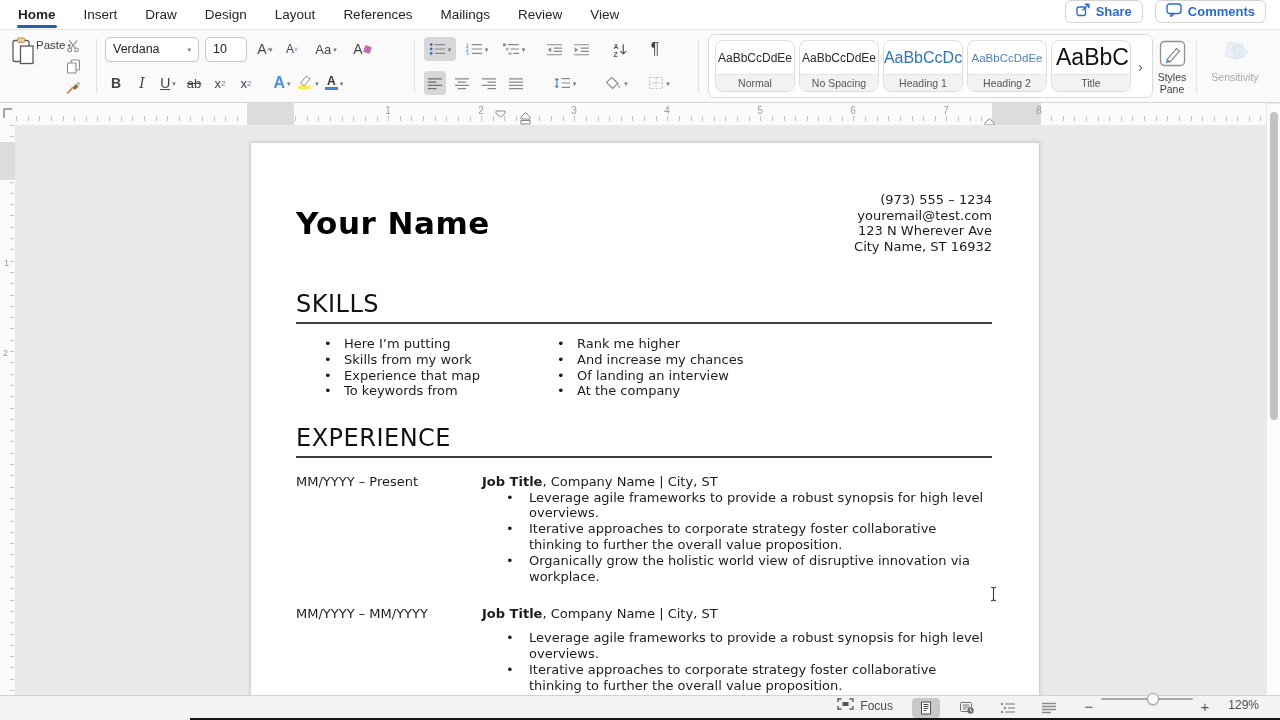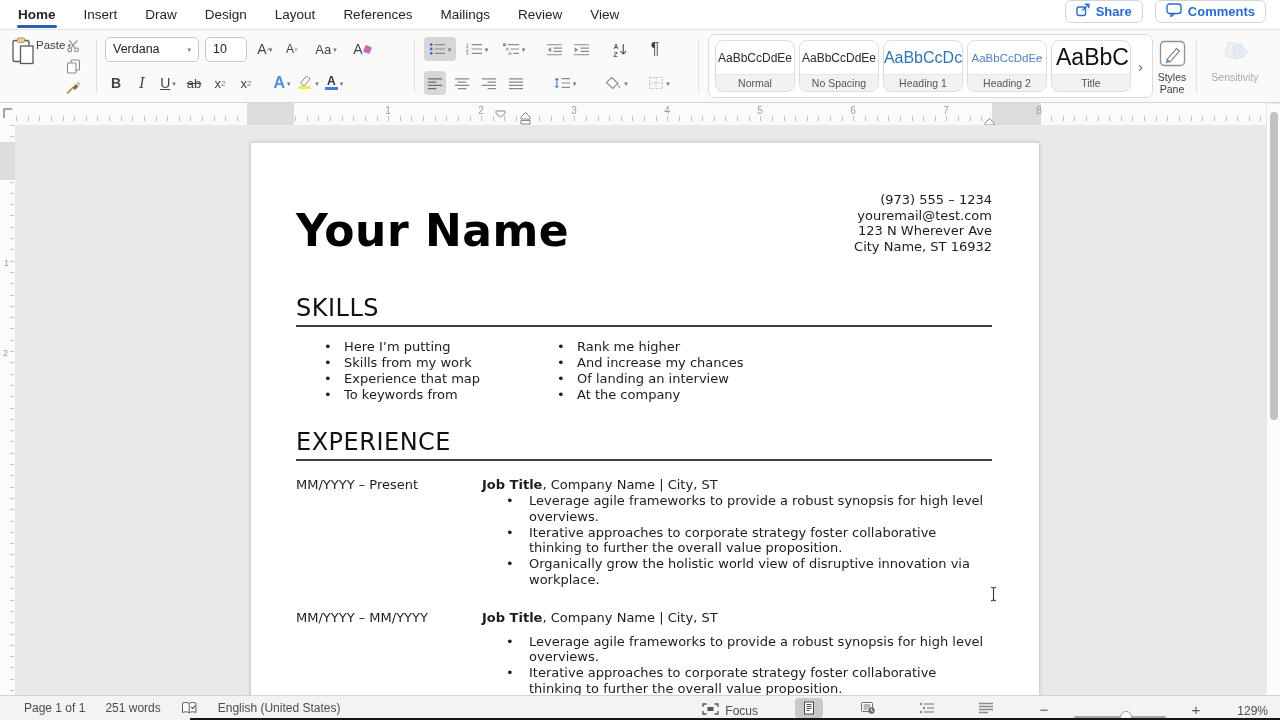--- a/index.html
+++ b/index.html
@@ -75,21 +75,21 @@
   .vticks { position:absolute; top:0; bottom:0; left:10px; width:4px;
             background:repeating-linear-gradient(to bottom,#c2c2c2 0 1px,transparent 1px 11.3px); }
   .vmargin { position:absolute; left:0; width:16px; background:#dcdcdc; }
   .vnum { position:absolute; left:1px; font-size:9px; color:#9a9a9a; background:#fbfbfb; padding:1px 0; }
 
   .page { position:absolute; left:250px; top:17px; width:790px; height:1005px; background:#fff;
           border:1px solid #d2d2d2; box-shadow:0 0 4px rgba(0,0,0,.14); }
   .page-inner { padding:49px 47px 0 45px; font-family:"DejaVu Sans", sans-serif; color:#1c1c1c;
                 font-size:13px; line-height:15.8px; }
   .doc-header { display:flex; align-items:flex-start; }
-  .doc-name { font-size:44px; font-weight:bold; letter-spacing:.5px; color:#000; margin-top:13px; line-height:1.2; }
+  .doc-name { font-size:31px; font-weight:bold; letter-spacing:.5px; color:#000; margin-top:13px; line-height:1.2; }
   .doc-contact { margin-left:auto; text-align:right; font-size:13px; line-height:15.6px; }
   .section-h { font-size:24px; font-weight:400; letter-spacing:.5px; color:#111; margin-top:37px; line-height:1.15; }
   .rule { height:2px; background:#3f3f3f; margin-top:3px; }
   .skills-grid { display:grid; grid-template-columns:233px 233px 1fr; margin-left:18px; margin-top:12px; }
   .blist { list-style:none; }
   .blist li { position:relative; padding-left:30px; }
   .blist li::before { content:"•"; position:absolute; left:10px; }
   .xp-entry { display:grid; grid-template-columns:186px 1fr; margin-top:16px; }
   .xp-entry.second { margin-top:22px; }
   .xp-title-line .jt { font-weight:bold; }
@@ -102,21 +102,21 @@
                border-left:1px solid #e9e9e9; z-index:6; }
   .thumb { position:absolute; left:3px; width:8px; top:8px; height:308px; background:#c2c2c2; border-radius:4px; }
 
   .ibeam { position:absolute; left:988px; top:586px; width:11px; height:16px; z-index:7; }
 
   
   .statusbar { position:absolute; bottom:0; left:0; right:0; height:25px; background:#f3f3f3;
                border-top:1px solid #d2d2d2; display:flex; align-items:center; font-size:12px;
                color:#4c4c4c; z-index:8; }
   .sb-left { display:flex; align-items:center; gap:20px; padding-left:24px; }
-  .sb-right { margin-left:auto; display:flex; align-items:flex-end; gap:23px; padding-right:12px; }
+  .sb-right { margin-left:auto; display:flex; align-items:flex-start; gap:5px; padding-right:21px; }
   .sb-item { display:flex; align-items:center; gap:6px; }
   .viewbtn { width:28px; height:20px; border-radius:4px; display:flex; align-items:center; justify-content:center; }
   .viewbtn.active { background:#c9c9c9; }
   .zoom-track { position:relative; width:92px; height:2px; background:#a8a8a8; border-radius:1px; }
   .zoom-thumb { position:absolute; left:50%; top:-5px; width:12px; height:12px; border-radius:50%;
                 background:#fdfdfd; border:1px solid #a0a0a0; box-shadow:0 1px 1px rgba(0,0,0,.2); }
   .zoom-pm { font-size:15px; color:#555; width:14px; text-align:center; }
   .win-bottom { position:absolute; bottom:0; left:190px; right:0; height:2px; background:#151515; z-index:9; }
 </style>
 </head>
@@ -514,32 +514,20 @@
 
 <div class="scrollbar">
   <div class="thumb"></div>
 </div>
 
 <span class="ibeam"><svg width="11" height="16" viewBox="0 0 11 16">
       <path d="M3 1.2c1.5 0 2.5.6 2.5 1.5 0-.9 1-1.5 2.5-1.5M3 14.8c1.5 0 2.5-.6 2.5-1.5 0 .9 1 1.5 2.5 1.5M5.5 2.7v10.6" fill="none" stroke="#3c3c3c" stroke-width="1.1"></path>
     </svg></span>
 
 <div class="statusbar">
-  <div class="sb-left">
-    <span class="sb-item">Page 1 of 1</span>
-    <span class="sb-item">251 words</span>
-    <span class="sb-item">
-        <svg width="17" height="14" viewBox="0 0 17 14">
-          <path d="M1.5 2.2c2.3-1 4.6-1 6.7.2 2.1-1.2 4.4-1.2 6.7-.2v9.3c-2.3-1-4.6-1-6.7.2-2.1-1.2-4.4-1.2-6.7-.2z" fill="#fff" stroke="#5f5f5f"></path>
-          <path d="M8.2 2.4v9.3" stroke="#5f5f5f"></path>
-          <path d="M10.3 6l1.5 1.5 2.4-2.8" fill="none" stroke="#5f5f5f" stroke-width="1.2"></path>
-        </svg>
-      </span>
-    <span class="sb-item">English (United States)</span>
-  </div>
   <div class="sb-right">
     <span class="sb-item" style="margin-right:14px;">
       <span><svg width="17" height="12" viewBox="0 0 17 12">
             <path d="M1 4V1h3.5M12.5 1H16v3M16 8v3h-3.5M4.5 11H1V8" fill="none" stroke="#555" stroke-width="1.3"></path>
             <rect x="5.5" y="4" width="6" height="4" fill="#555"></rect>
           </svg></span>
       <span>Focus</span>
     </span>
     <span class="viewbtn active">
         <svg width="14" height="14" viewBox="0 0 14 14">

